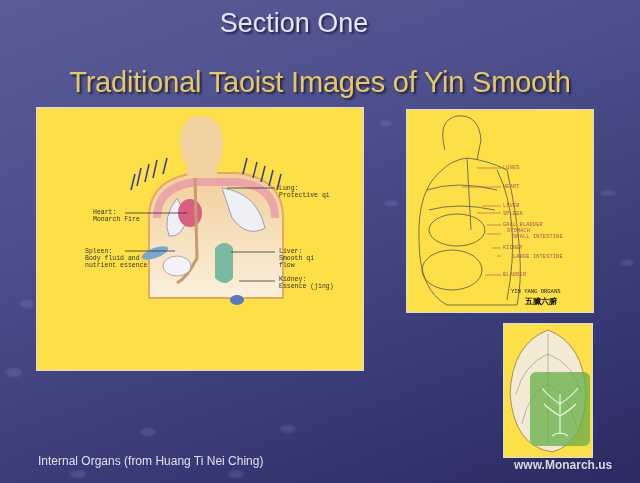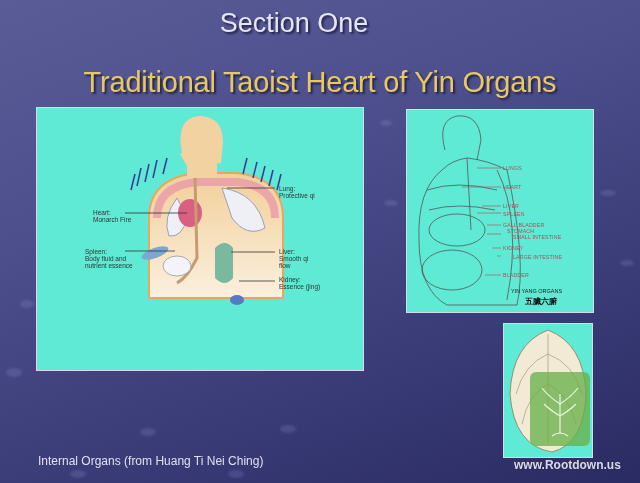--- a/index.html
+++ b/index.html
@@ -10,21 +10,21 @@
   }
   .bubble { position:absolute; border-radius:50%; background:rgba(160,170,230,0.18); filter:blur(1px); }
   .title {
     position:absolute; left:0; width:588px; top:8px; text-align:center;
     color:#e6e6f2; font-size:27px; text-shadow:2px 2px 2px #23244a;
   }
   .subtitle {
     position:absolute; left:0; width:640px; top:66px; text-align:center;
     color:#e8c860; font-size:29px; text-shadow:2px 2px 2px #23244a; letter-spacing:-0.2px;
   }
-  .panel { position:absolute; background:#5eead4; }
+  .panel { position:absolute; background:#fde047;font-family:Liberation Mono, monospace; }
   .p1 { left:36px; top:107px; width:326px; height:262px; border:1px solid #d9d9e6; }
   .p2 { left:406px; top:109px; width:186px; height:202px; border:1px solid #d9d9e6; }
   .p3 { left:503px; top:323px; width:88px; height:133px; border:1px solid #d9d9e6; }
   .label { position:absolute; font-size:6.5px; line-height:7px; color:#333; }
   .rlabel { position:absolute; font-size:5.2px; line-height:6px; color:#b04c58; letter-spacing:0.2px; }
   .caption {
     position:absolute; left:38px; top:442px; color:#e0e0ee; font-size:12px;margin-top:12px;
   }
   .watermark {
     position:absolute; left:514px; top:458px; color:#d8d8e6; font-size:12px; font-weight:bold;
@@ -39,21 +39,21 @@
 <div class="bubble" style="left:380px;top:120px;width:12px;height:6px;"></div>
 <div class="bubble" style="left:384px;top:200px;width:14px;height:6px;"></div>
 <div class="bubble" style="left:600px;top:190px;width:16px;height:6px;"></div>
 <div class="bubble" style="left:620px;top:260px;width:14px;height:6px;"></div>
 <div class="bubble" style="left:140px;top:428px;width:16px;height:8px;"></div>
 <div class="bubble" style="left:280px;top:425px;width:16px;height:8px;"></div>
 <div class="bubble" style="left:228px;top:470px;width:16px;height:8px;"></div>
 <div class="bubble" style="left:70px;top:470px;width:16px;height:8px;"></div>
 
 <div class="title">Section One</div>
-<div class="subtitle">Traditional Taoist Heart of Yin Organs</div>
+<div class="subtitle">Traditional Taoist Images of Yin Smooth</div>
 
 <div class="panel p1">
   <svg width="326" height="262" viewBox="0 0 326 262" style="position:absolute;left:0;top:0;">
     <defs>
       <linearGradient id="skin" x1="0" y1="0" x2="0" y2="1">
         <stop offset="0" stop-color="#f2cf9a"></stop>
         <stop offset="1" stop-color="#fbf0de"></stop>
       </linearGradient>
     </defs>
 
@@ -178,13 +178,13 @@
         <path d="M56 80 Q44 72 38 64"></path>
         <path d="M56 80 Q68 72 74 64"></path>
       <path d="M56 92 Q46 86 40 80"></path>
         <path d="M56 92 Q66 86 72 80"></path>
       <path d="M48 112 Q56 106 64 112"></path>
     </g>
   </svg>
 </div>
 
 <div class="caption">Internal Organs (from Huang Ti Nei Ching)</div>
-<div class="watermark">www.Rootdown.us</div>
+<div class="watermark">www.Monarch.us</div>
 
 </body></html>

